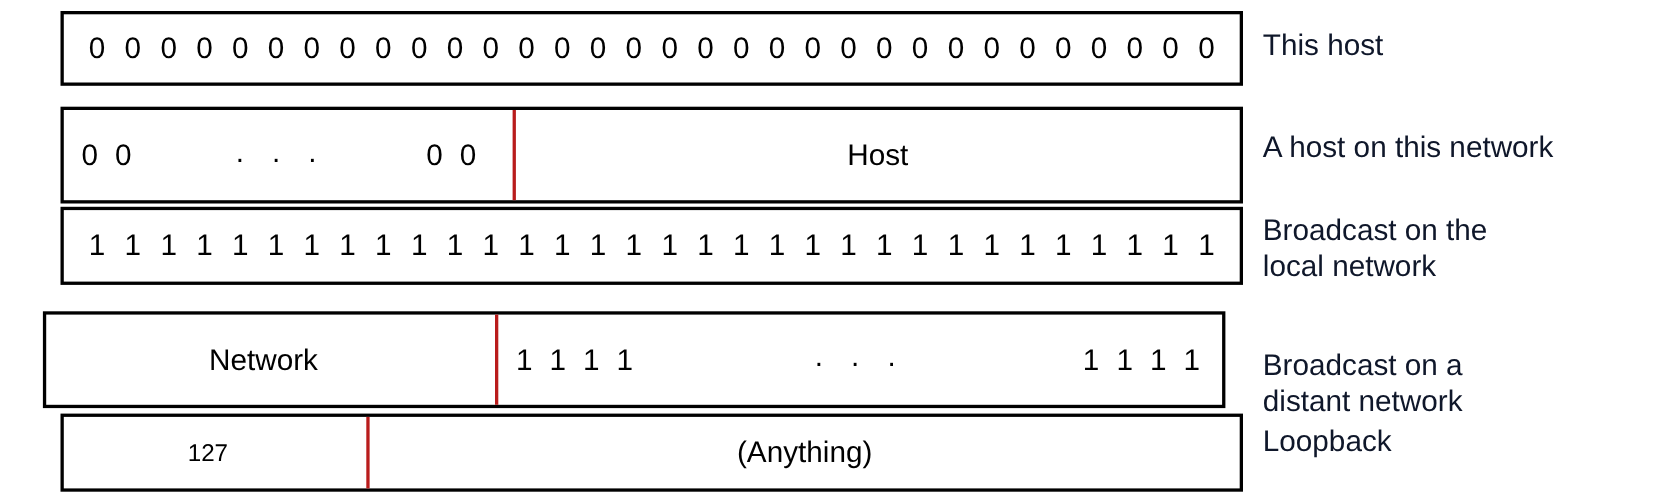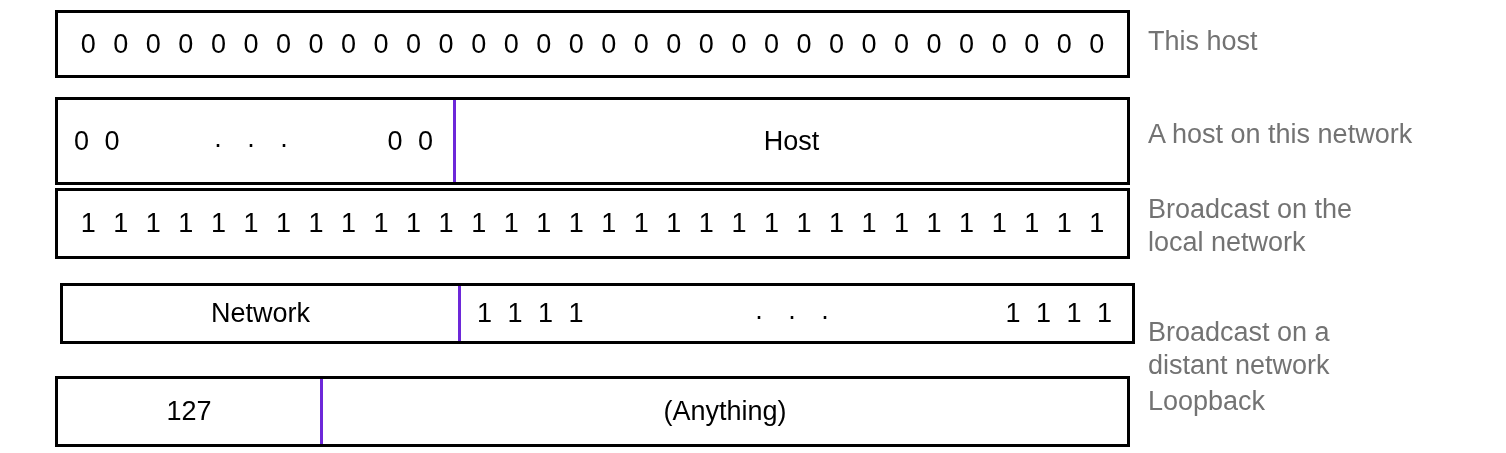--- a/index.html
+++ b/index.html
@@ -41,21 +41,22 @@
   }
 
   .cell {
     box-sizing: border-box;
     display: flex;
     align-items: center;
     position: relative;
     overflow: hidden;
   }
   .cell + .cell {
-    border-left: 3px solid #6d28d9;
+    border-left: 3px solid #b91c1c;
+    margin-left: 13px;
   }
 
   
   .bits-full {
     flex: 1 1 auto;
     justify-content: space-around;
     padding: 0 14px;
     font-size: 27px;
     letter-spacing: 0;
   }
@@ -94,44 +95,44 @@
     letter-spacing: 9px;
     font-size: 27px;
     position: relative;
     top: -3px;
   }
 
   
   .cell-127 {
     flex: 0 0 262px;
     justify-content: center;
-    font-size: 27px;
+    font-size: 22px;
   }
   .cell-any {
     flex: 1 1 auto;
     justify-content: center;
     font-size: 27px;
   }
 
   
   .caption {
     position: absolute;
     left: 1148px;
     width: 352px;
     font-size: 27px;
     line-height: 33px;
-    color: #737373;
+    color: #0f172a;
     white-space: pre-line;
   }
 
   
   .row1 { left: 55px; top: 10px;  height: 68px; }
   .row2 { left: 55px; top: 97px;  height: 88px; }
   .row3 { left: 55px; top: 188px; height: 71px; }
-  .row4 { left: 60px; top: 283px; height: 61px; }
+  .row4 { left: 39px; top: 283px; height: 88px; }
   .row5 { left: 55px; top: 376px; height: 71px; }
 
   .cap1 { top: 25px;  }
   .cap2 { top: 118px; }
   .cap3 { top: 193px; }
   .cap4 { top: 288px; margin-top: 28px; }
   .cap5 { top: 385px; }
 </style>
 </head>
 <body>

